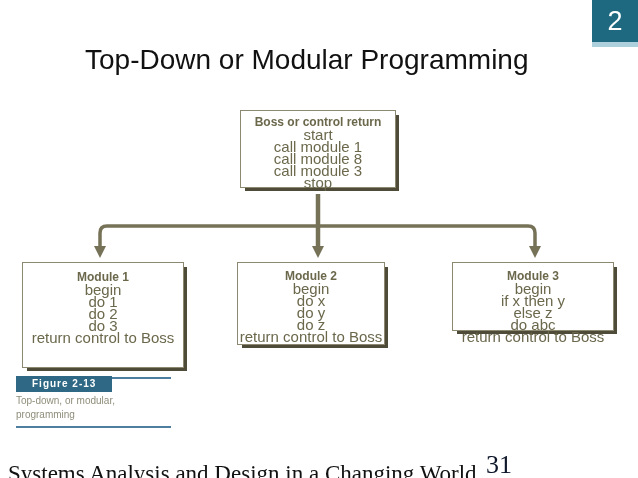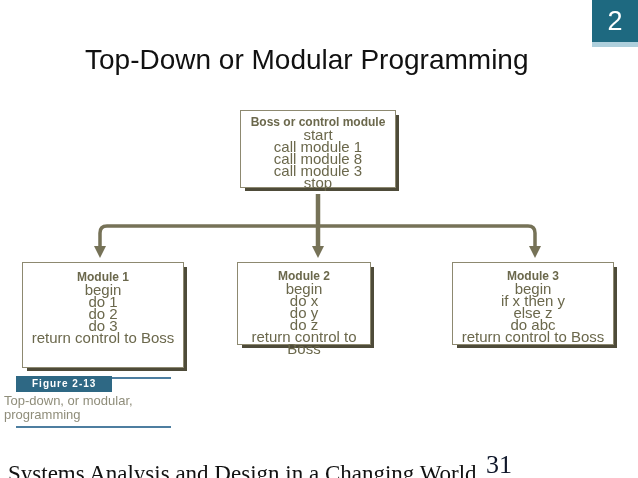--- a/index.html
+++ b/index.html
@@ -38,37 +38,37 @@
   }
   
   .box{
     position:absolute;background:#ffffff;
     border:1.6px solid var(--olive-border);
     box-shadow:4px 4px 0 -1px var(--olive-shadow);
     text-align:center;color:var(--olive-text);
   }
   .box.boss{left:240px;top:110px;width:156px;height:78px;padding-top:5px;}
   .box.m1{left:22px;top:262px;width:162px;height:106px;padding-top:8px;}
-  .box.m2{left:237px;top:262px;width:134px;height:83px;padding-top:7px;}
-  .box.m3{left:452px;top:262px;width:162px;height:83px;padding-top:7px;}
+  .box.m2{left:237px;top:262px;width:148px;height:83px;padding-top:7px;}
+  .box.m3{left:452px;top:262px;width:162px;height:69px;padding-top:7px;}
   .box-title{font-size:12px;font-weight:700;line-height:13px;}
   .box-line{font-size:15px;font-weight:400;line-height:12px;}
   
   .arrows{position:absolute;left:0;top:0;width:638px;height:478px;pointer-events:none;}
   
   .fig-label{
     position:absolute;left:16px;top:376px;height:16px;
     background:var(--figure-label-bg);color:#ffffff;
     font-size:10px;font-weight:700;letter-spacing:1px;
     line-height:16px;padding:0 16px;white-space:nowrap;
   }
   .fig-topline{position:absolute;left:112px;top:377px;width:59px;height:2px;background:var(--figure-line);}
   .fig-caption{
-    position:absolute;left:4px;top:394px;
-    font-size:13px;line-height:14px;color:var(--caption-text);font-weight:400;
+    position:absolute;left:16px;top:394px;
+    font-size:10px;line-height:14px;color:var(--caption-text);font-weight:400;
   }
   .fig-bottomline{position:absolute;left:16px;top:426px;width:155px;height:2px;background:var(--figure-line);}
   
   .footer{
     position:absolute;left:8px;top:461px;
     font-family:"Liberation Serif",serif;font-size:23px;color:#111111;white-space:nowrap;
   }
   .page-num{
     position:absolute;left:486px;top:452px;
     font-family:"Liberation Serif",serif;font-size:26px;color:#0f172a;line-height:1;
@@ -86,21 +86,21 @@
 
   <svg class="arrows" viewBox="0 0 638 478" xmlns="http://www.w3.org/2000/svg">
     <path d="M318,194 L318,248" stroke="var(--arrow)" stroke-width="4.5" fill="none"></path>
     <path d="M100,248 L100,233 Q100,226 107,226 L528,226 Q535,226 535,233 L535,248" stroke="var(--arrow)" stroke-width="3.5" fill="none"></path>
     <polygon points="94,246 106,246 100,258" fill="var(--arrow)"></polygon>
     <polygon points="312,246 324,246 318,258" fill="var(--arrow)"></polygon>
     <polygon points="529,246 541,246 535,258" fill="var(--arrow)"></polygon>
   </svg>
 
   <div class="box boss">
-    <div class="box-title">Boss or control module</div>
+    <div class="box-title">Boss or control return</div>
     <div class="box-line">start</div>
     <div class="box-line">call module 1</div>
     <div class="box-line">call module 8</div>
     <div class="box-line">call module 3</div>
     <div class="box-line">stop</div>
   </div>
 
   <div class="box m1">
     <div class="box-title">Module 1</div>
     <div class="box-line">begin</div>

